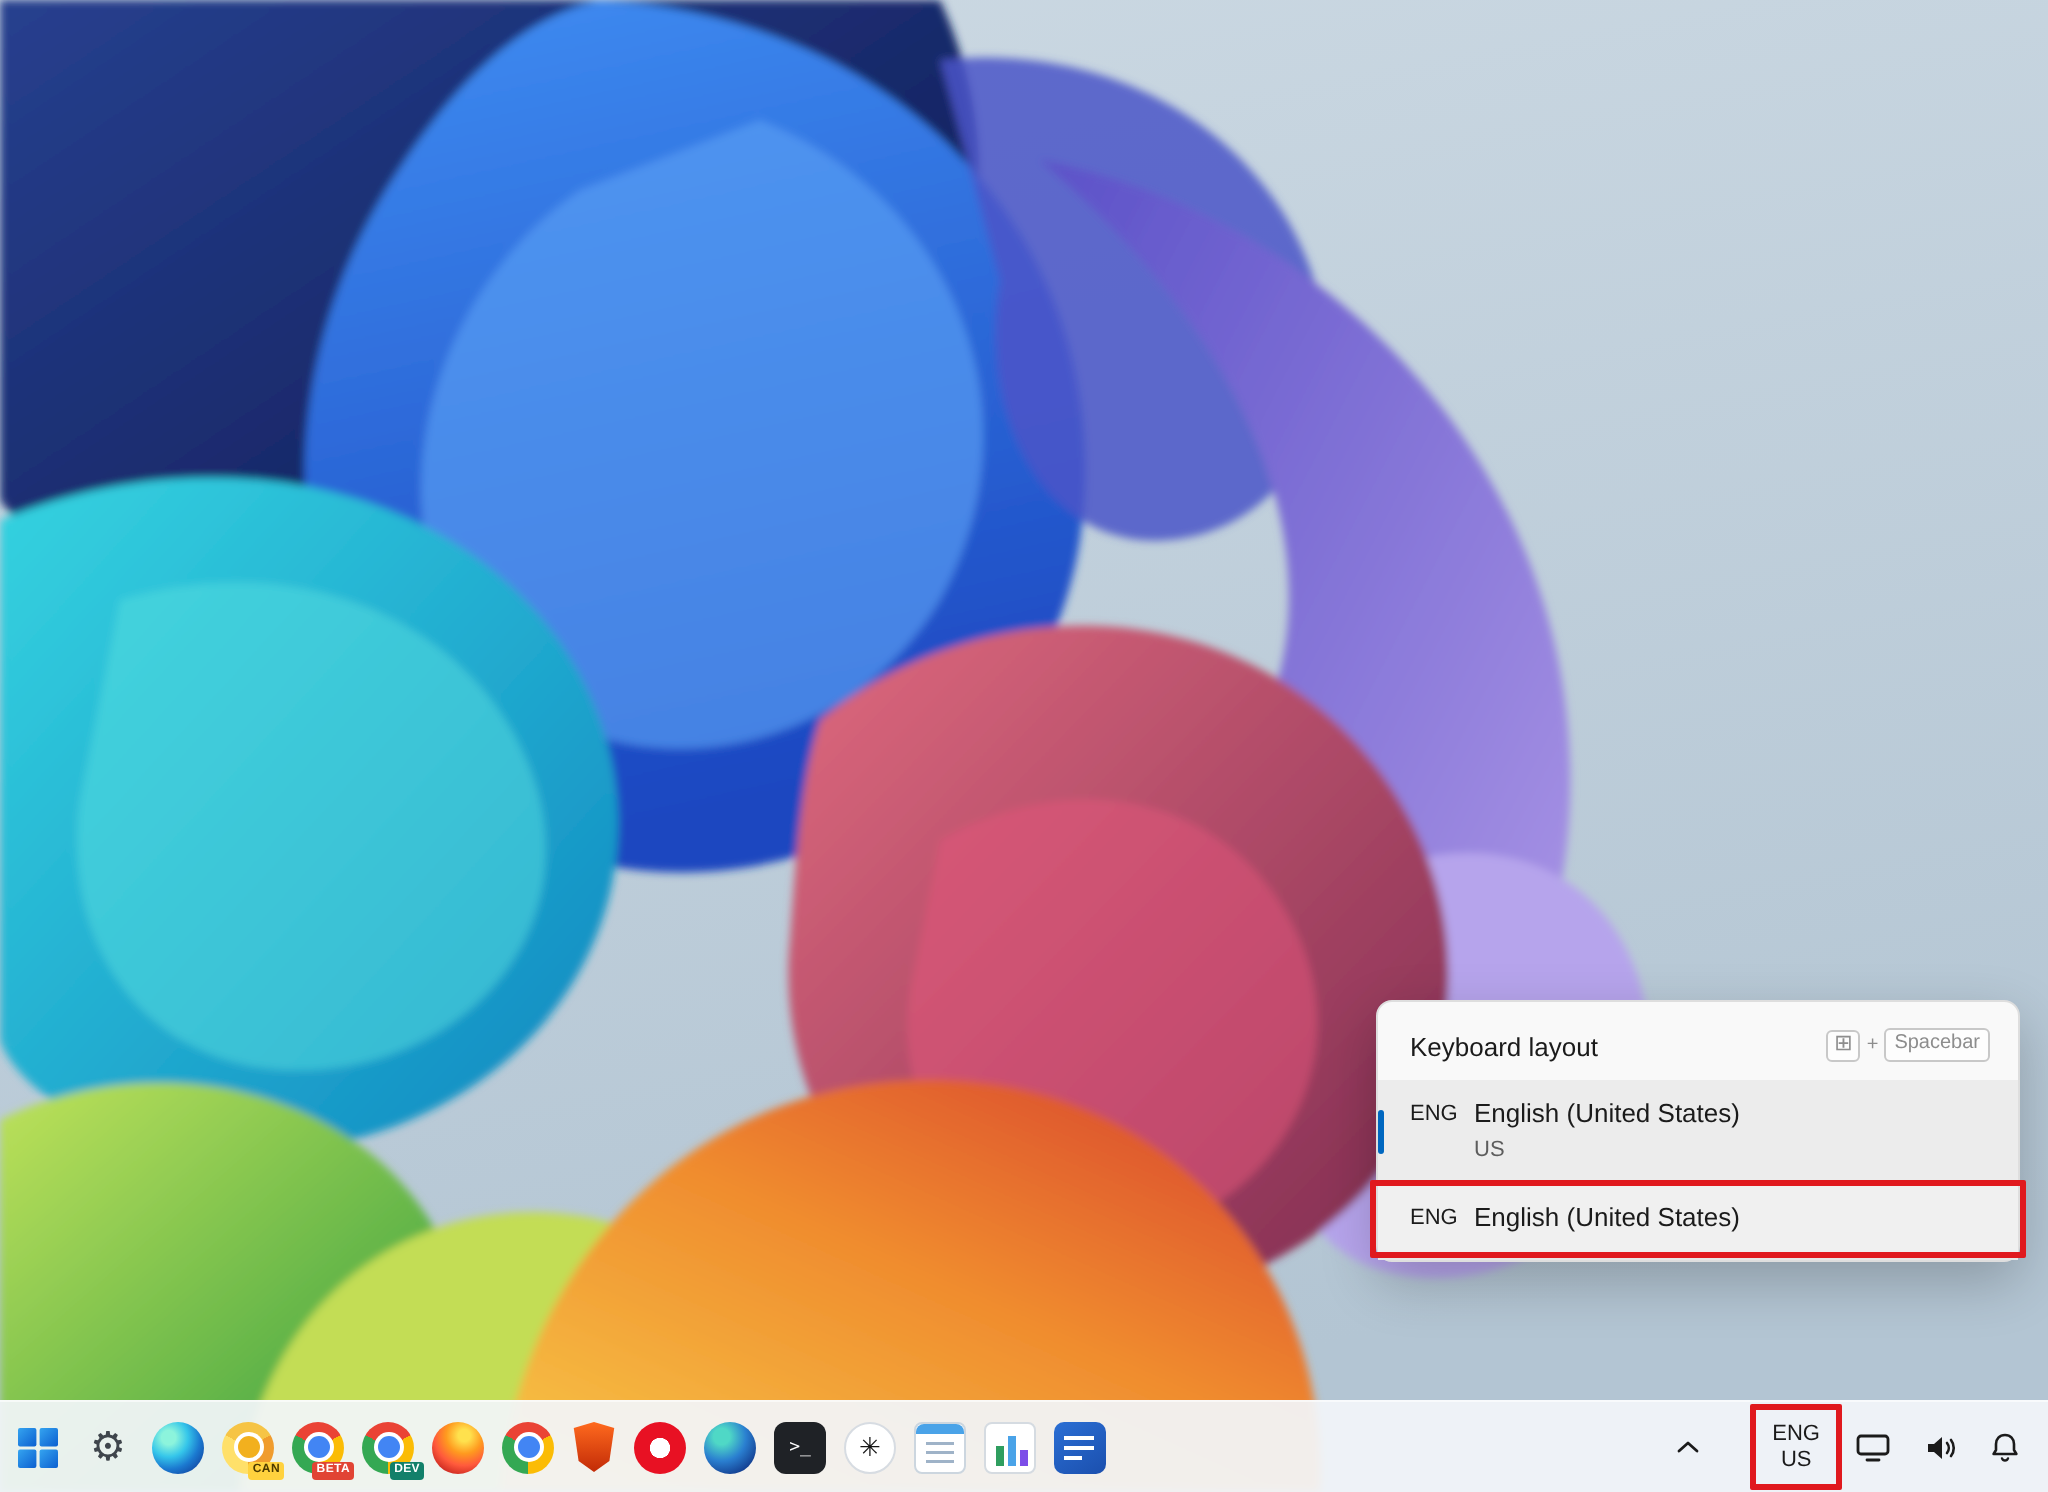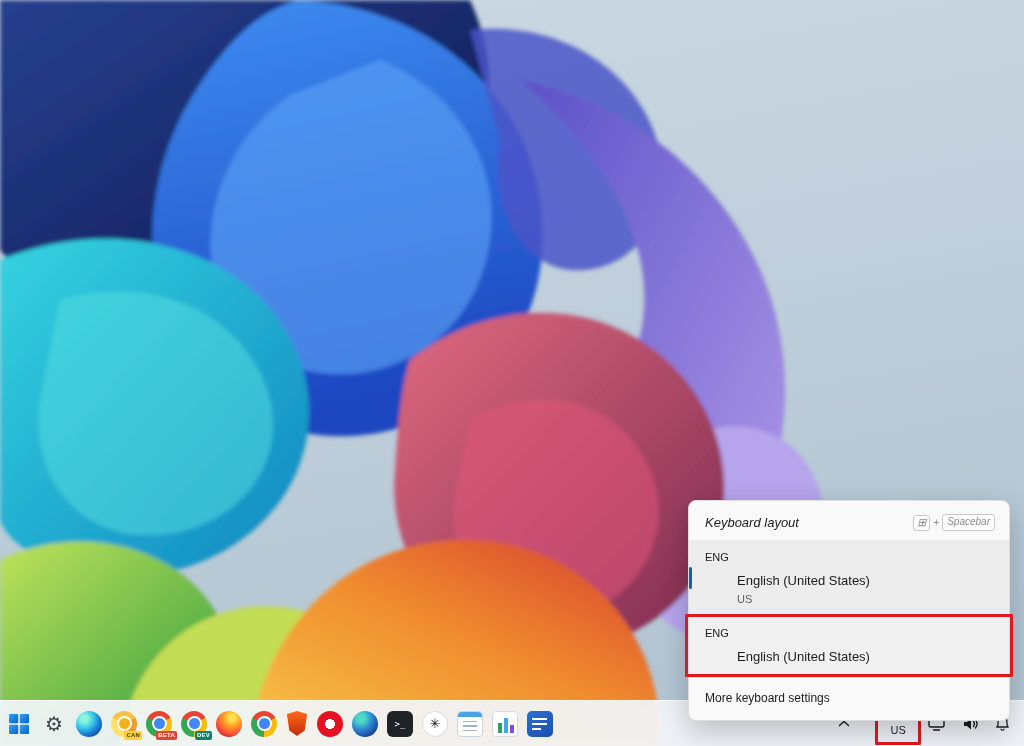--- a/index.html
+++ b/index.html
@@ -12,23 +12,22 @@
   .wallpaper{ position:absolute; inset:0; width:100%; height:100%; display:block; }
 
   
   .flyout{
     position:absolute; left:688px; top:500px; width:322px;
     background:#f9f9f9; border:1px solid #dedede; border-radius:8px;
     box-shadow:0 10px 28px rgba(0,0,0,.22);
     z-index:20; padding-top:2px;
   }
   .flyout-header{
-    display:flex; align-items:center; justify-content:space-between;
+    display:flex; align-items:flex-end; justify-content:space-between;
     padding:11px 14px 9px 16px;
-    font-style:italic;
   }
   .flyout-title{ font-size:13px; color:#1b1b1b; }
   .shortcut{ display:flex; align-items:center; gap:3px; color:#8d8d8d; font-size:10px; }
   .key{
     display:inline-block; border:1px solid #c8c8c8; border-radius:3px;
     background:#fdfdfd; color:#8d8d8d; font-size:10px; line-height:1;
     padding:2px 4px 3px; font-family:"Liberation Sans", sans-serif;
   }
   .key.winkey{ font-size:11px; padding:1px 3px 2px; }
 
@@ -36,21 +35,21 @@
     position:relative; display:grid; grid-template-columns:32px 1fr;
     padding:9px 16px 10px; cursor:default; align-items:start;
   }
   .layout-item.selected{ background:#ececec; }
   .layout-item.hovered{ background:#f0f0f0; }
   .accent-bar{
     position:absolute; left:0; top:50%; transform:translateY(-50%);
     width:3px; height:22px; border-radius:2px; background:#0067c0;
   }
   .lang-code{ font-size:11px; color:#1b1b1b; padding-top:2px; }
-  .lang-name{ display:block; font-size:13px; color:#1b1b1b; line-height:16px;margin-top:24px; }
+  .lang-name{ display:block; font-size:13px; color:#1b1b1b; line-height:16px; }
   .lang-sub{ display:block; font-size:11px; color:#5d5d5d; line-height:13px; margin-top:4px; }
 
   .flyout-divider{ height:1px; background:#e7e7e7; margin-top:2px; }
   .flyout-footer{
     font-size:12px; color:#1b1b1b; padding:13px 16px 15px; cursor:pointer;
   }
 
   
   .annot-ring{ position:absolute; border:3px solid #e0191e; border-radius:1px;
     z-index:40; pointer-events:none; }
@@ -217,21 +216,20 @@
 
     <div class="layout-item hovered">
       <span class="lang-code">ENG</span>
       <span>
         <span class="lang-name">English (United States)</span>
       </span>
       <span class="annot-ring ring-dvorak"></span>
     </div>
 
     <div class="flyout-divider"></div>
-    <div class="flyout-footer">More keyboard settings</div>
   </div>
 
   <div class="taskbar">
     <div class="tb-left">
 
       <div class="tb-icon ic-start">
         <svg width="22" height="22" viewBox="0 0 22 22">
           <defs>
               <linearGradient id="wg" x1="0" y1="0" x2="1" y2="1">
             <stop offset="0" stop-color="#35a4f0"></stop>

